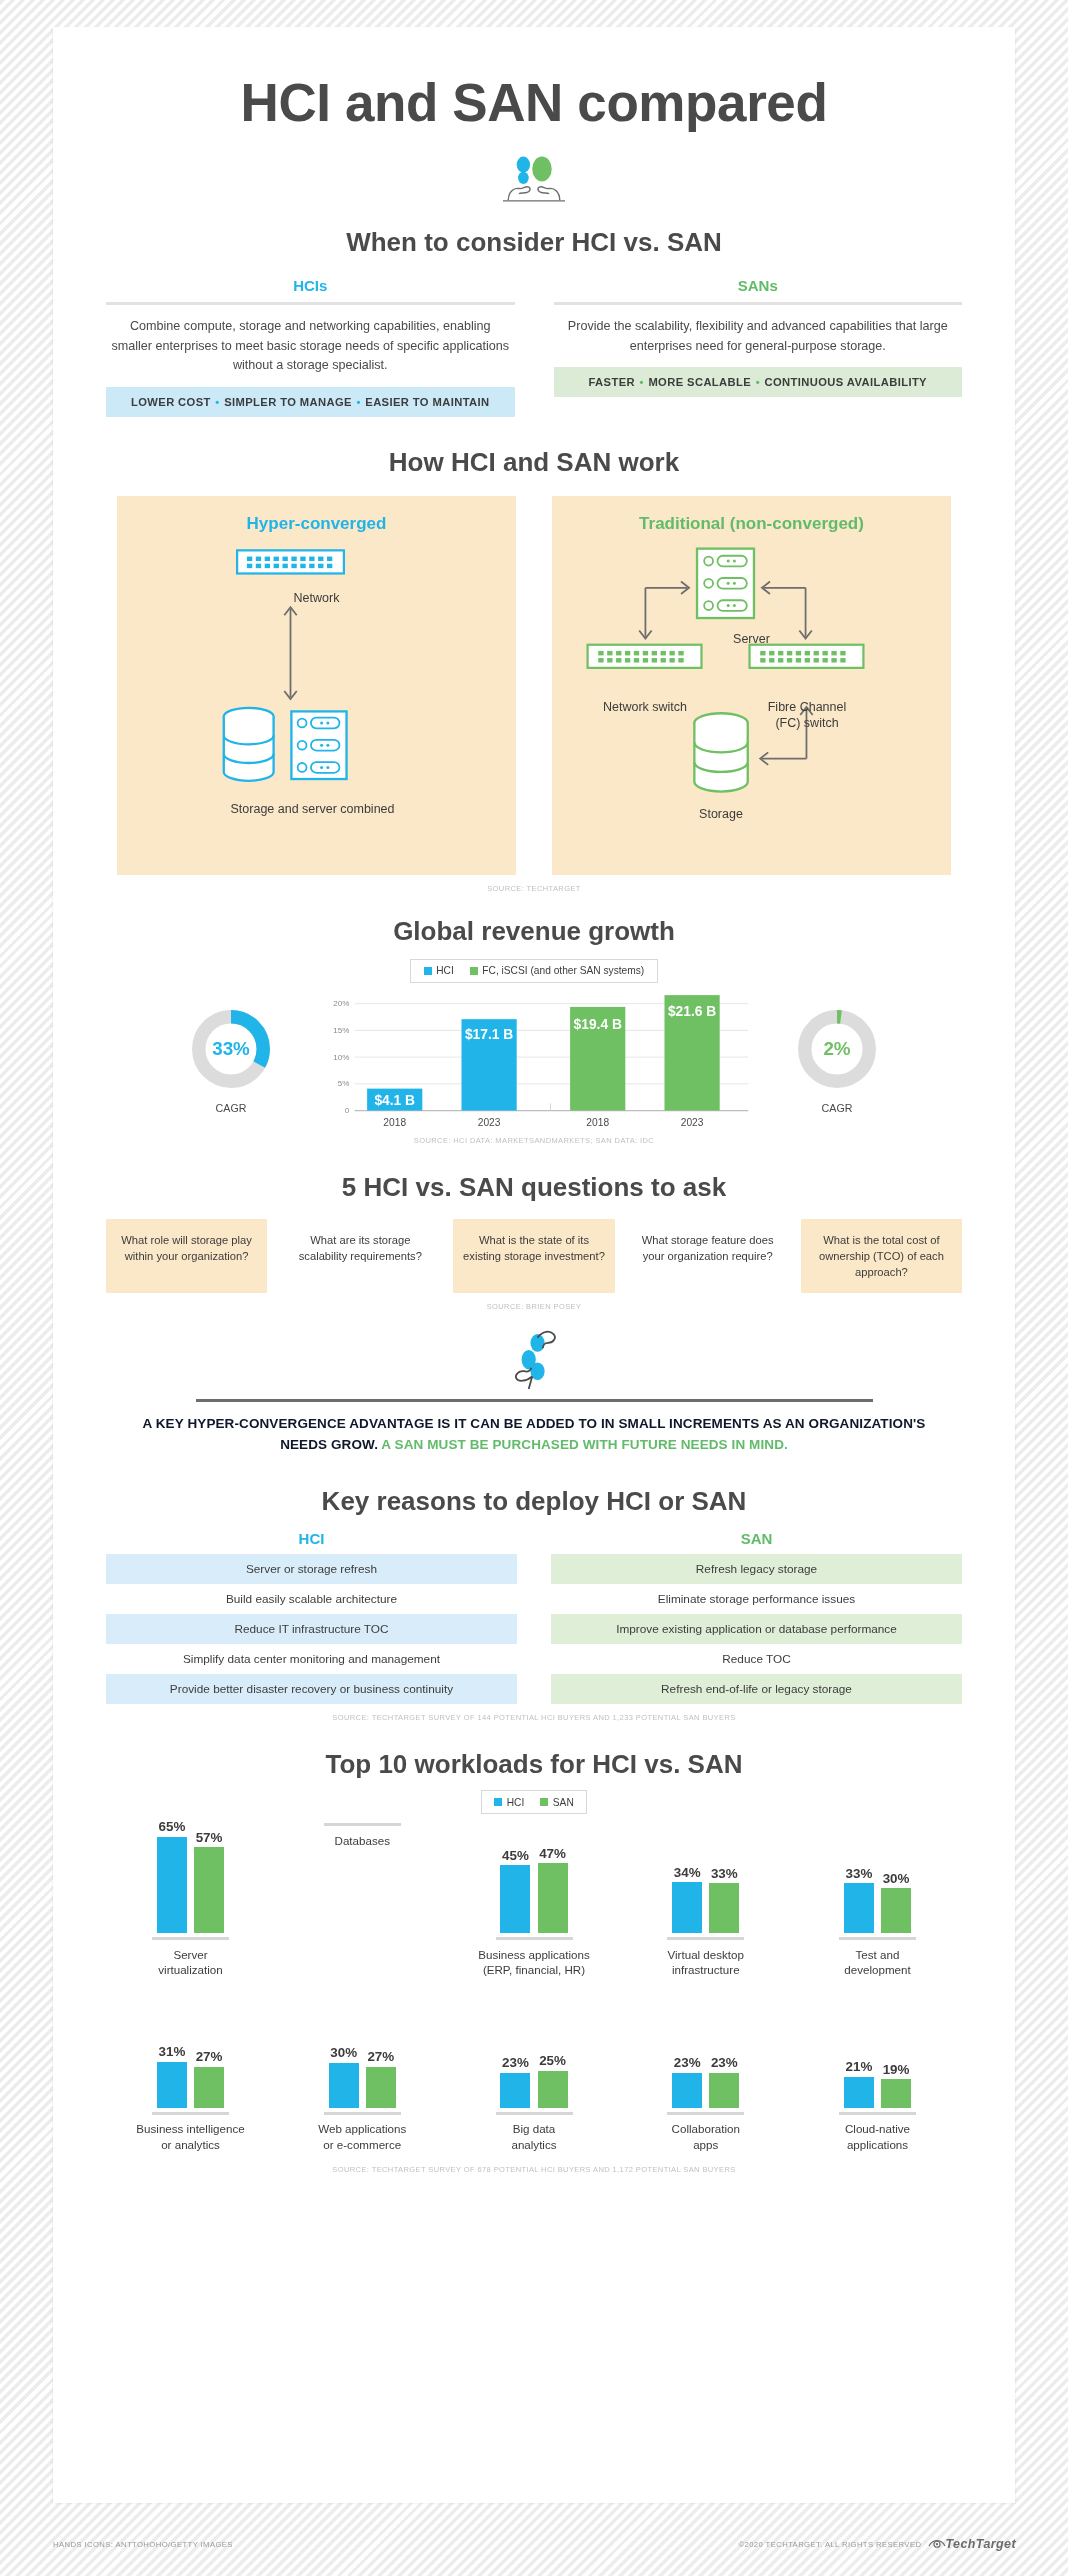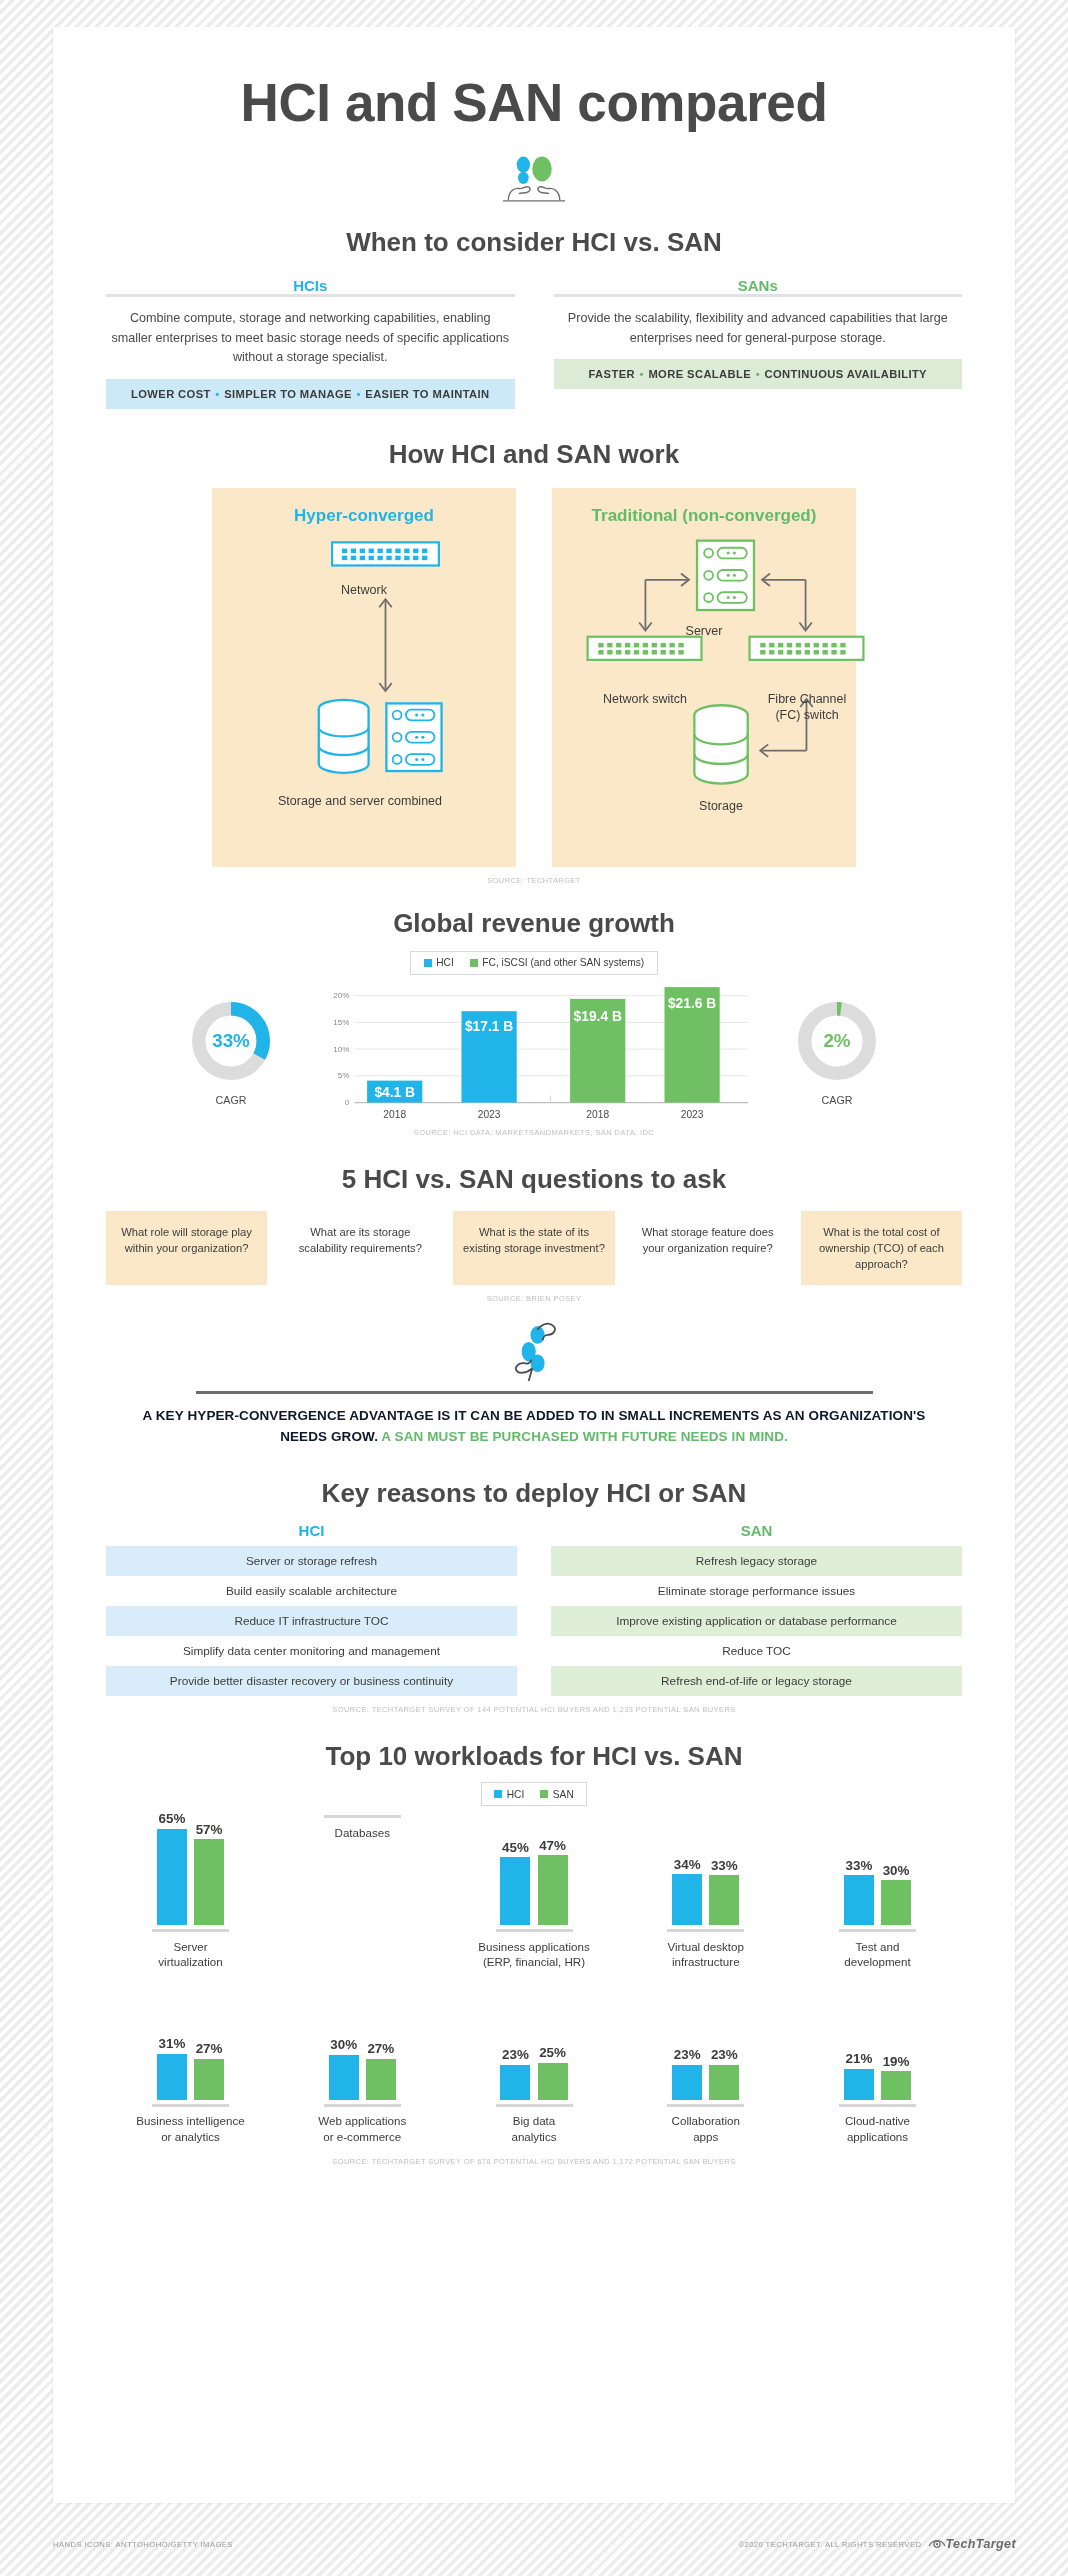--- a/index.html
+++ b/index.html
@@ -48,20 +48,21 @@
   .two-col {
     display: flex;
     gap: 39px;
     margin-top: 19.6px;
   }
   .col { flex: 1; }
   .col-head {
     text-align: center;
     font-size: 15px;
     font-weight: bold;
+    padding-bottom: 8px;
   }
   .col-head.hci { color: #20b4e8; }
   .col-head.san { color: #62bb6a; }
   .col-rule { height: 2.7px; background: #e2e2e2; }
   .col-body {
     text-align: center;
     font-size: 12.6px;
     line-height: 1.55;
     color: #4a4a4a;
     padding: 12.5px 5.3px 10.7px;
@@ -76,21 +77,21 @@
   }
   .pill.hci { background: #cbe9f7; }
   .pill.san { background: #dcebd5; }
   .pill .dot { color: #20b4e8; padding: 0 4.5px; }
   .pill.san .dot { color: #62bb6a; }
 
   
   .diag-row { display: flex; gap: 36px; margin-top: 18px; justify-content: center; }
   .diag-panel {
     background: #fbe8c8;
-    width: 304px;
+    width: 399px;
     height: 379px;
     position: relative;
   }
   .diag-title {
     text-align: center;
     font-weight: bold;
     font-size: 17px;
     padding-top: 18px;
   }
   .diag-title.hci { color: #20b4e8; }

